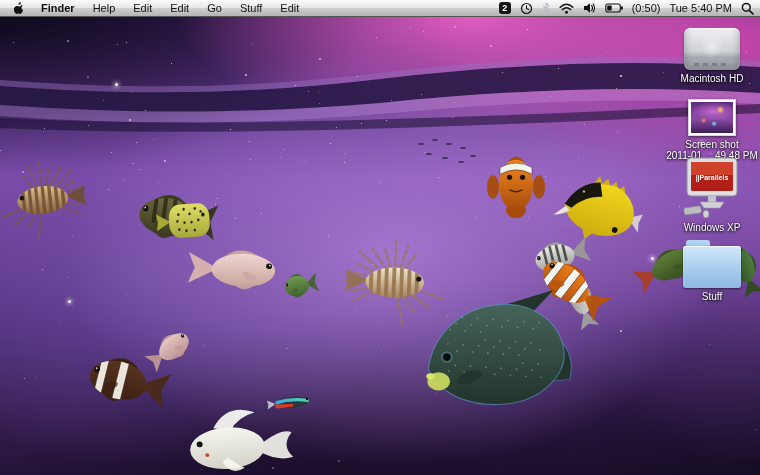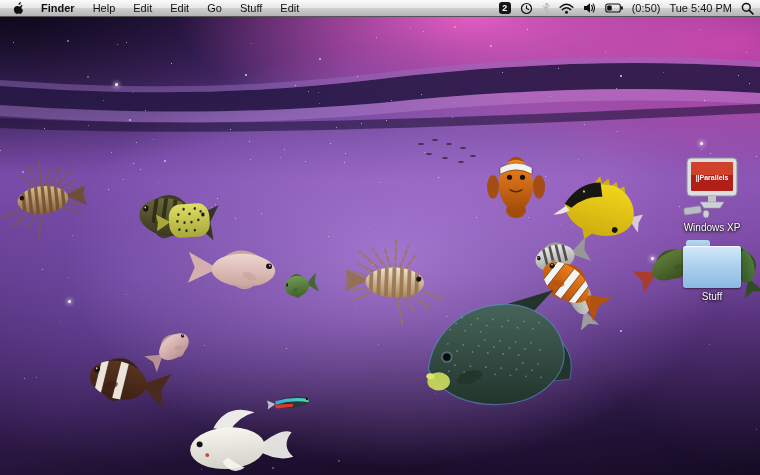--- a/index.html
+++ b/index.html
@@ -681,21 +681,34 @@
           <path d="M45 20 Q60 -6 88 6 Q70 10 62 24 Z" fill="#f6f6f0" opacity=".95"></path>
           <path d="M92 40 Q115 24 124 30 Q112 44 124 56 Q108 60 90 48 Z" fill="#f6f6f0" opacity=".9"></path>
           <ellipse cx="58" cy="42" rx="38" ry="22" fill="url(#g18)"></ellipse>
           <path d="M52 56 Q60 72 74 64 Q64 58 58 52 Z" fill="#f6f6f0" opacity=".9"></path>
           <circle cx="30" cy="36" r="3" fill="#14100c"></circle>
           <circle cx="37" cy="48" r="2" fill="#c03020" opacity=".85"></circle>
         </svg>
       </div>
     </div>
 
-
+  <div class="desk-icon" style="top:28px;">
+    <div class="hd-icon"></div>
+    <div class="icon-label">Macintosh HD</div>
+  </div>
+
+  <div class="desk-icon" style="top:99px;">
+    <div class="shot-icon">
+        <div class="shot-inner"></div>
+      </div>
+    <div class="icon-label">
+      <span>Screen shot</span><br>
+      <span>2011-01….49.48 PM</span>
+    </div>
+  </div>
 
   <div class="desk-icon" style="top:238px;">
     <div class="folder-icon">
       <div class="tab"></div>
         <div class="bodyf"></div>
     </div>
     <div class="icon-label">Stuff</div>
   </div>
 
   <div class="desk-icon" style="top:157px;">

